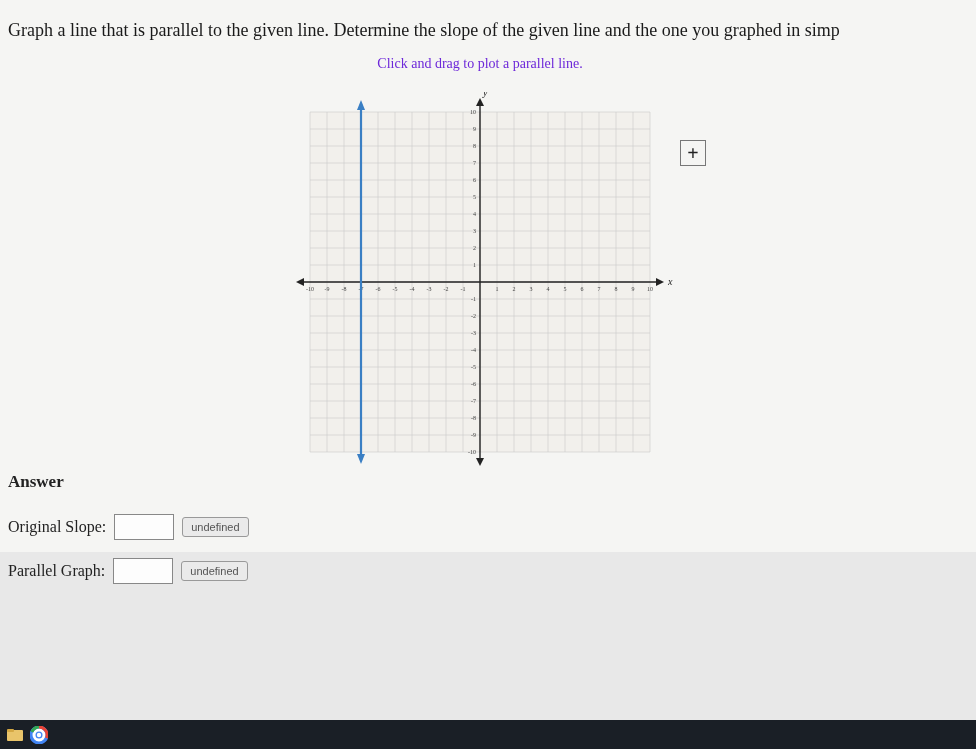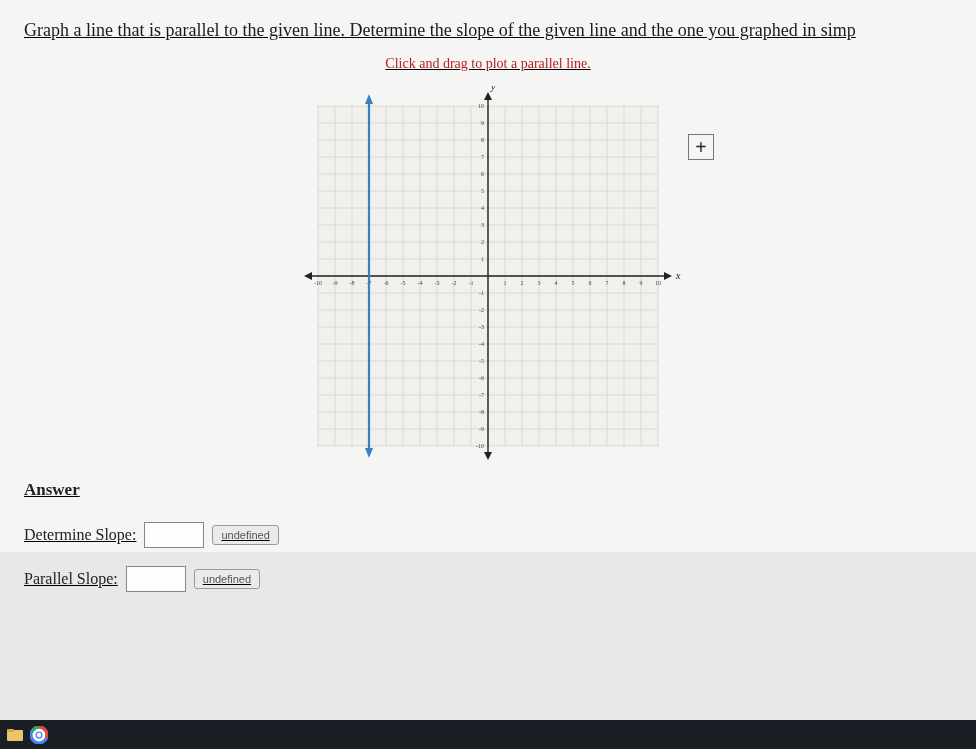--- a/index.html
+++ b/index.html
@@ -7,36 +7,35 @@
     font-family: "Palatino Linotype", "Book Antiqua", Palatino, serif;
     background: #e8e8e8;
     width: 976px;
     height: 749px;
     overflow: hidden;
     position: relative;
   }
   .page {
     background: #f5f5f3;
     margin: 0;
-    padding: 18px 24px 10px 24px;
+    padding: 18px 24px 10px 8px;
     height: 552px;
     position: relative;
-    text-decoration: underline;
   }
   .question-text {
     font-size: 18px;
     color: #1a1a1a;
     line-height: 1.35;
     margin-bottom: 14px;
   }
   .instructions-block {
     text-align: center;
     font-size: 14px;
-    color: #b91c1c;
-    margin-bottom: 14px;
+    color: #6d28d9;
+    margin-bottom: 20px;
   }
   .instructions-line2 {
     font-size: 13px;
   }
   .graph-wrap {
     position: relative;
     width: 420px;
     height: 380px;
     margin: 0 auto;
   }
@@ -49,21 +48,21 @@
     border: 1px solid #777;
     background: #f5f5f3;
     text-align: center;
     line-height: 24px;
     font-size: 20px;
     font-weight: bold;
     cursor: pointer;
     color: #222;
   }
   .answer-section {
-    margin-top: 14px;
+    margin-top: 0;
   }
   .answer-heading {
     font-size: 17px;
     font-weight: bold;
     color: #222;
     margin-bottom: 22px;
   }
   .slope-row {
     display: flex;
     align-items: center;
@@ -221,27 +220,27 @@
       </svg>
     <div class="plus-btn">
       <span>+</span>
     </div>
   </div>
 
   <div class="answer-section">
     <div class="answer-heading">Answer</div>
 
     <div class="slope-row">
-      <span>Determine Slope:</span>
+      <span>Original Slope:</span>
       <input class="slope-input" type="text" value="" style="">
       <button class="undef-btn">undefined</button>
     </div>
 
     <div class="slope-row">
-      <span>Parallel Slope:</span>
+      <span>Parallel Graph:</span>
       <input class="slope-input" type="text" value="" style="">
       <button class="undef-btn">undefined</button>
     </div>
   </div>
 
 </div>
 
 <div class="taskbar">
   <span class="tb-icon">
     <svg width="18" height="18" viewBox="0 0 18 18">

